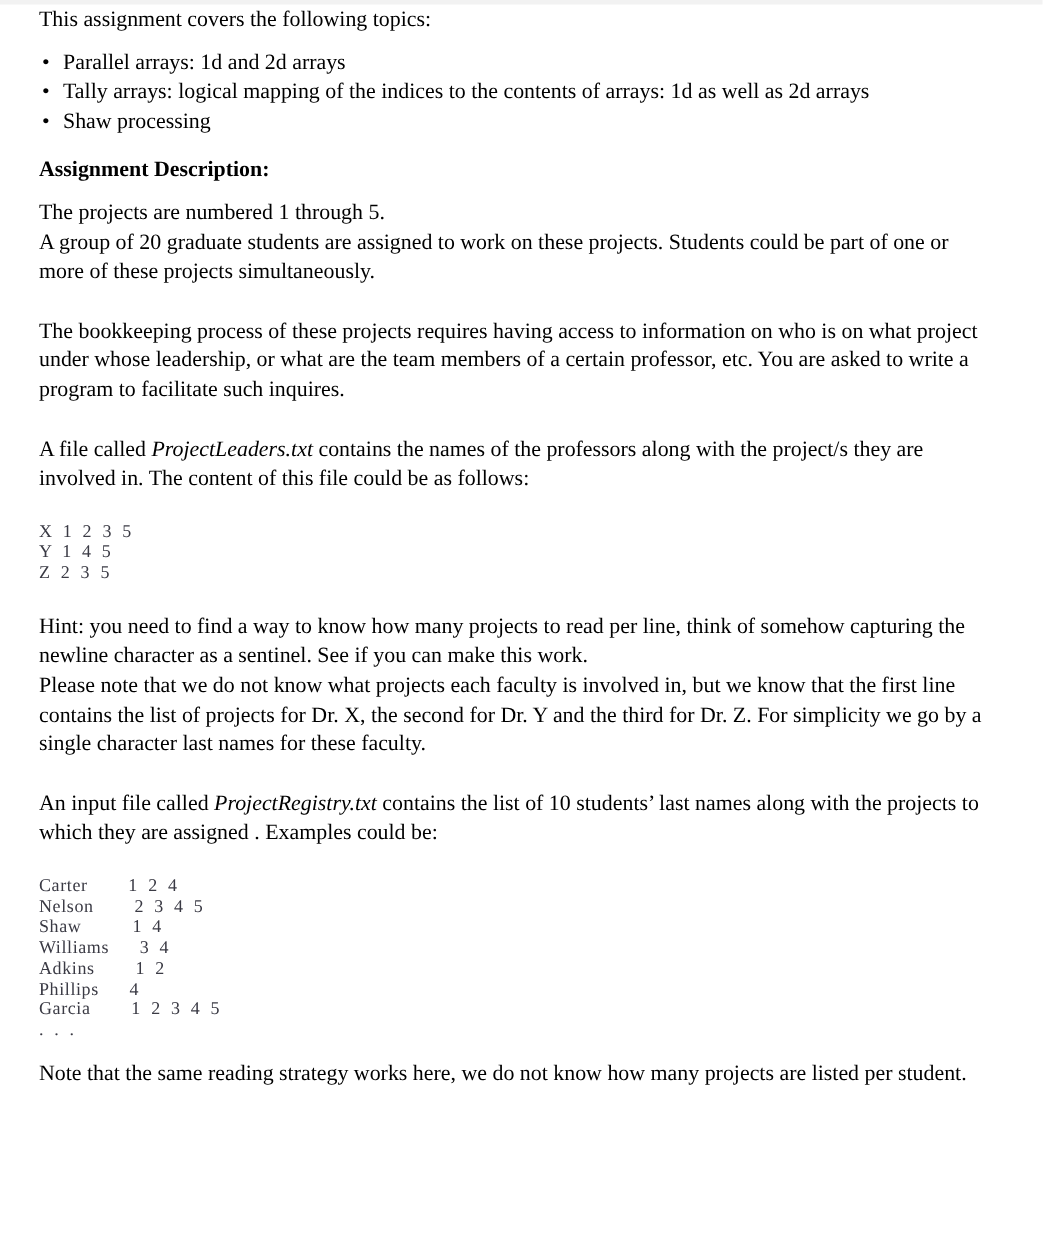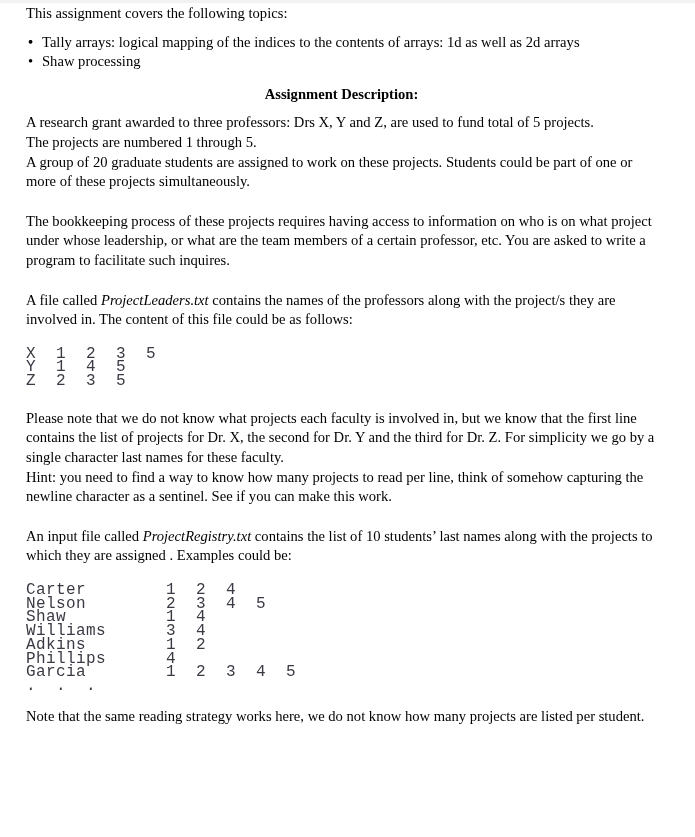--- a/index.html
+++ b/index.html
@@ -62,28 +62,27 @@
     top: 0;
     font-size: 14.6px;
     line-height: 19.6px;
   }
   h2.heading {
     margin: 0;
     font-size: 14.6px;
     line-height: 19.6px;
     font-weight: bold;
     font-family: "Liberation Serif", "DejaVu Serif", serif;
-    text-align: center;
   }
   .italic { font-style: italic; text-align: center; }
   .bold { font-weight: bold; }
   pre.code {
     margin: 0;
-    font-family: Liberation Mono, monospace;
-    font-size: 16px;
+    font-family: Liberation Serif, serif;
+    font-size: 12px;
     line-height: 13.7px;
     color: #3a3a44;
     white-space: pre;
     letter-spacing: 0.4px;
   }
   .code-row { display: block; }
 </style>
 </head>
 <body>
 
@@ -93,57 +92,57 @@
 
   <div class="content">
 
     <p class="para">This assignment covers the following topics:</p>
 
     <div class="gap-sm"></div>
 
     <ul class="topic-list">
       <li>
         <span class="bullet">•</span>
+        <span>Parallel arrays: 1d and 2d arrays</span>
       </li>
       <li>
         <span class="bullet">•</span>
         <span>Tally arrays: logical mapping of the indices to the contents of arrays: 1d as well as 2d arrays</span>
       </li>
       <li>
         <span class="bullet">•</span>
         <span>Shaw processing</span>
       </li>
     </ul>
 
     <div class="gap-md"></div>
 
     <h2 class="heading">Assignment Description:</h2>
 
     <div class="gap-sm"></div>
 
-    <p class="para">A research grant awarded to three professors: Drs X, Y and Z, are used to fund total of 5 projects.</p>
     <p class="para">The projects are numbered 1 through 5.</p>
     <p class="para">A group of 20 graduate students are assigned to work on these projects. Students could be part of one or more of these projects simultaneously.</p>
 
     <div class="gap-xl"></div>
 
     <p class="para">The bookkeeping process of these projects requires having access to information on who is on what project under whose leadership, or what are the team members of a certain professor, etc. You are asked to write a program to facilitate such inquires.</p>
 
     <div class="gap-xl"></div>
 
     <p class="para"><span>A file called </span><span class="italic">ProjectLeaders.txt</span><span> contains the names of the professors along with the project/s they are involved in. The content of this file could be as follows:</span></p>
 
     <div class="gap-lg"></div>
 
     <pre class="code"><span class="code-row">X  1  2  3  5</span><span class="code-row">Y  1  4  5</span><span class="code-row">Z  2  3  5</span></pre>
 
     <div class="gap-xl"></div>
 
+    <p class="para">Hint: you need to find a way to know how many projects to read per line, think of somehow capturing the newline character as a sentinel. See if you can make this work.</p>
     <p class="para">Please note that we do not know what projects each faculty is involved in, but we know that the first line contains the list of projects for Dr. X, the second for Dr. Y and the third for Dr. Z. For simplicity we go by a single character last names for these faculty.</p>
-    <p class="para">Hint: you need to find a way to know how many projects to read per line, think of somehow capturing the newline character as a sentinel. See if you can make this work.</p>
 
     <div class="gap-xl"></div>
 
     <p class="para"><span>An input file called </span><span class="italic">ProjectRegistry.txt</span><span> contains the list of 10 students’ last names along with the projects to which they are assigned . Examples could be:</span></p>
 
     <div class="gap-lg"></div>
 
     <pre class="code"><span class="code-row">Carter        1  2  4</span><span class="code-row">Nelson        2  3  4  5</span><span class="code-row">Shaw          1  4</span><span class="code-row">Williams      3  4</span><span class="code-row">Adkins        1  2</span><span class="code-row">Phillips      4</span><span class="code-row">Garcia        1  2  3  4  5</span><span class="code-row">.  .  .</span></pre>
 
     <div class="gap-md"></div>

